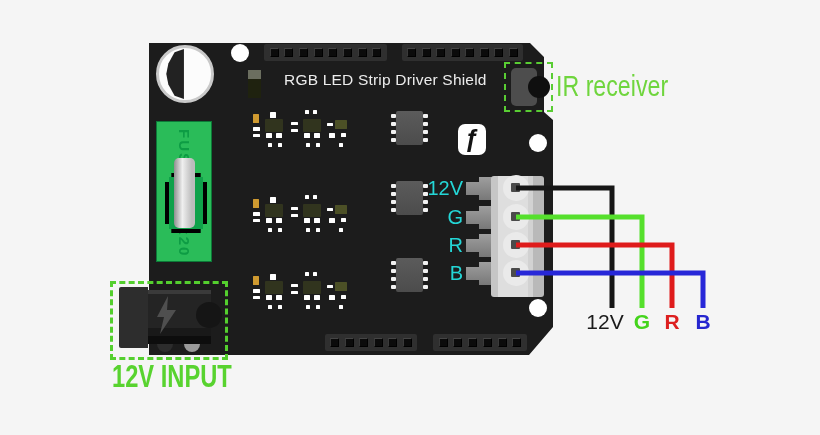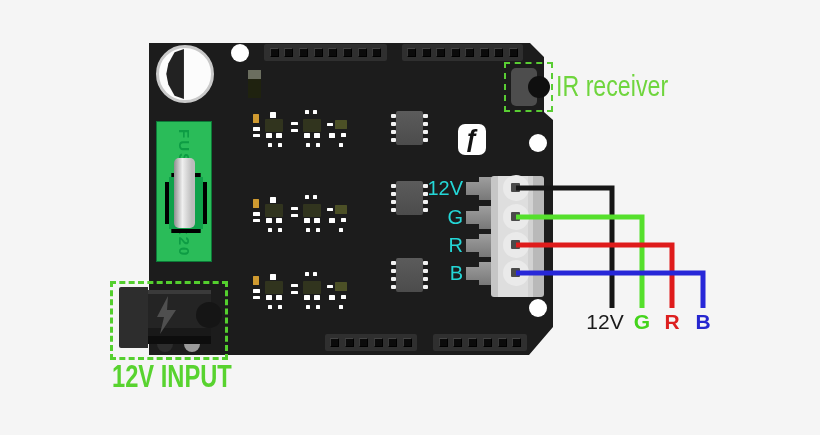--- a/index.html
+++ b/index.html
@@ -119,20 +119,21 @@
       <i></i>
       <i></i>
       <i></i>
       <i></i>
     </div>
 
   <div class="abs capcmp" style="left:248px;top:70px">
       <i></i>
     </div>
 
+  <div class="abs silk" style="left:284px;top:71px">RGB LED Strip Driver Shield</div>
 
   <div class="abs fuse" style="left:156px;top:121px;width:54px;height:139px">
     <span class="ftxt" style="top:7px">FUSE</span>
     <span class="ftxt" style="bottom:4px;top:auto">5x20</span>
     <div class="abs holder" style="left:8px;top:51px;width:42px;height:60px"></div>
     <div class="abs holder-in" style="left:12px;top:55px;width:34px;height:52px"></div>
     <div class="abs glass" style="left:17px;top:36px;width:21px;height:70px"></div>
   </div>
 
   <div class="abs smd-row" style="left:253px;top:110px">

